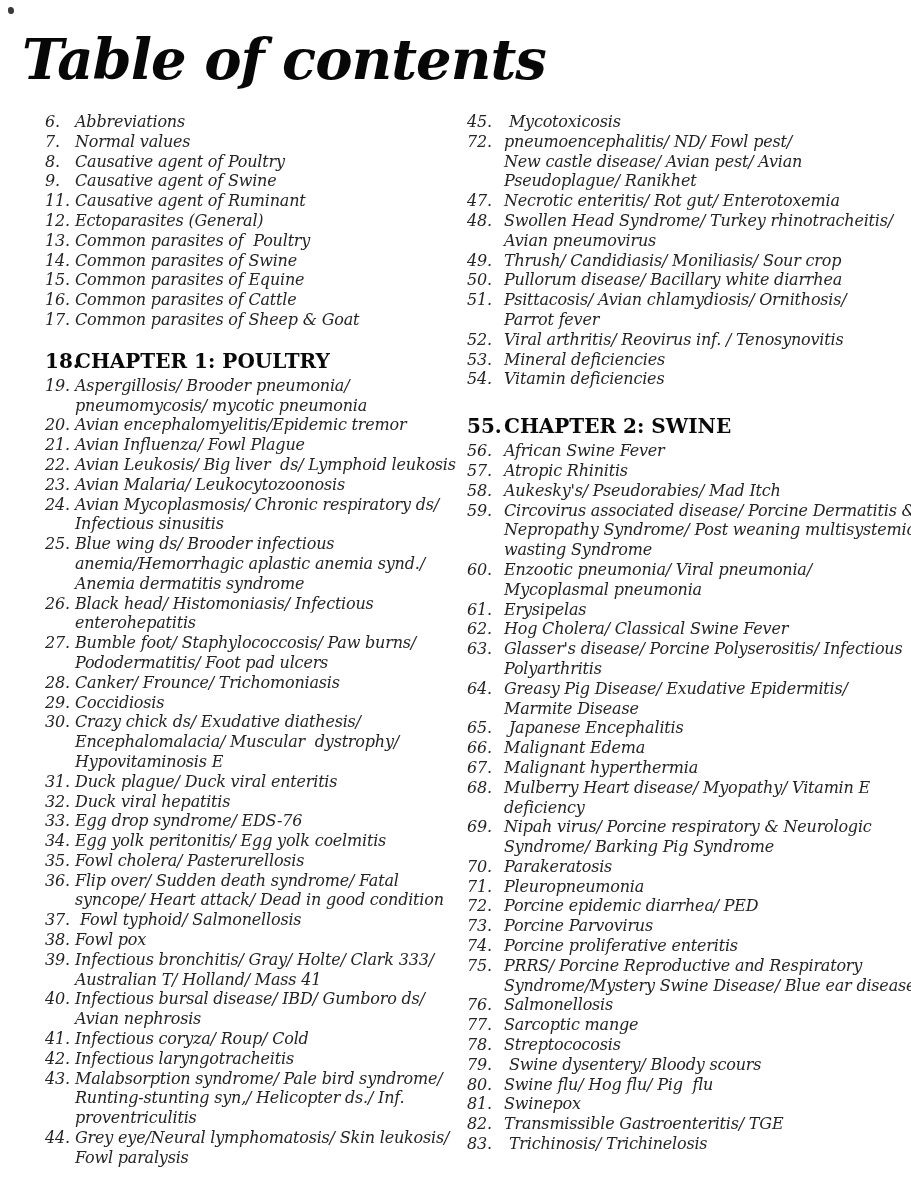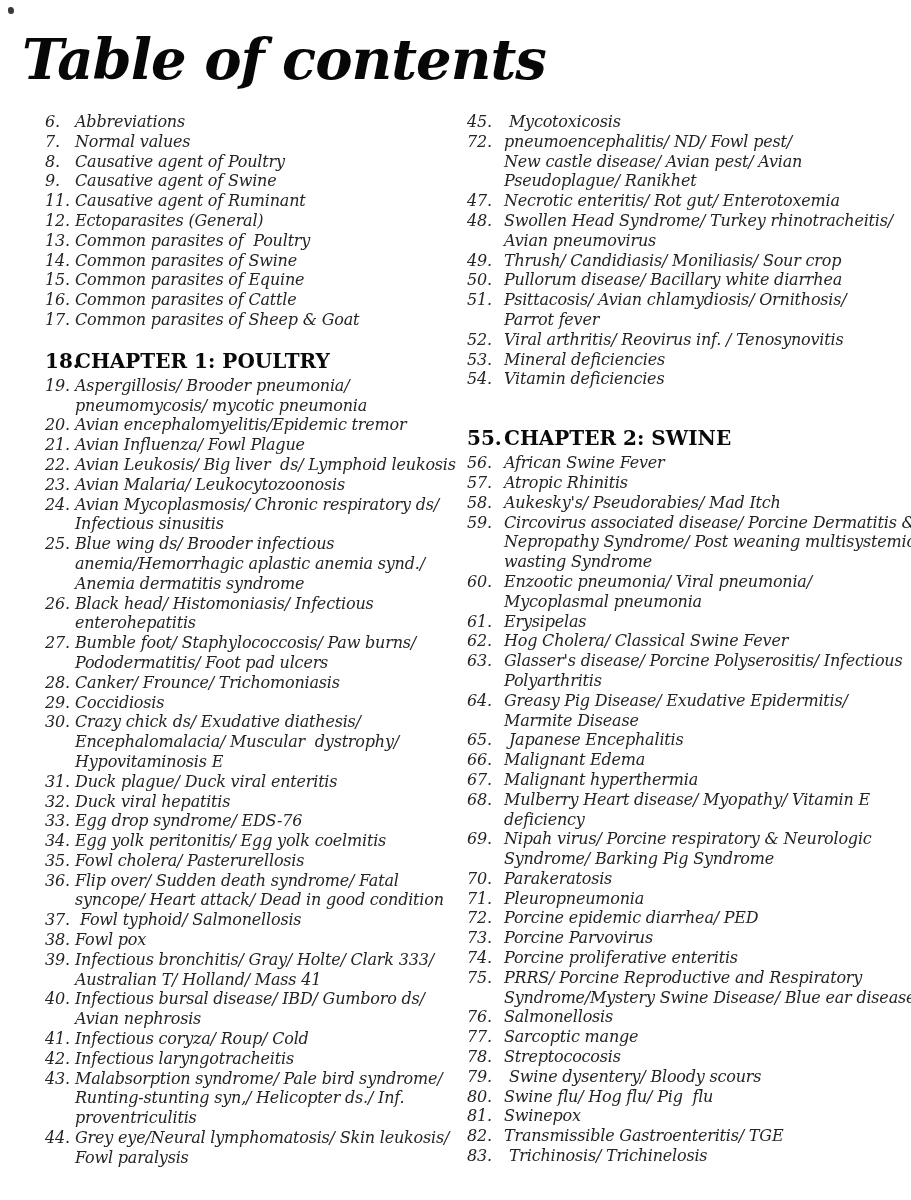--- a/index.html
+++ b/index.html
@@ -73,21 +73,21 @@
   .entry.chapter {
     font-style: normal;
     font-weight: bold;
     font-size: 20px;
     line-height: 26px;
     letter-spacing: 0;
     color: #0a0a0a;
     margin-top: 18px;
     margin-bottom: 2px;
   }
-  .col.right .entry.chapter { margin-top: 36px; }
+  .col.right .entry.chapter { margin-top: 24px; }
 </style>
 </head>
 <body>
 
 <div class="page">
   <div class="speck"></div>
   <h1 class="title">Table of contents</h1>
   <div class="columns">
     <div class="col left" id="col-left">
         <div class="entry">

